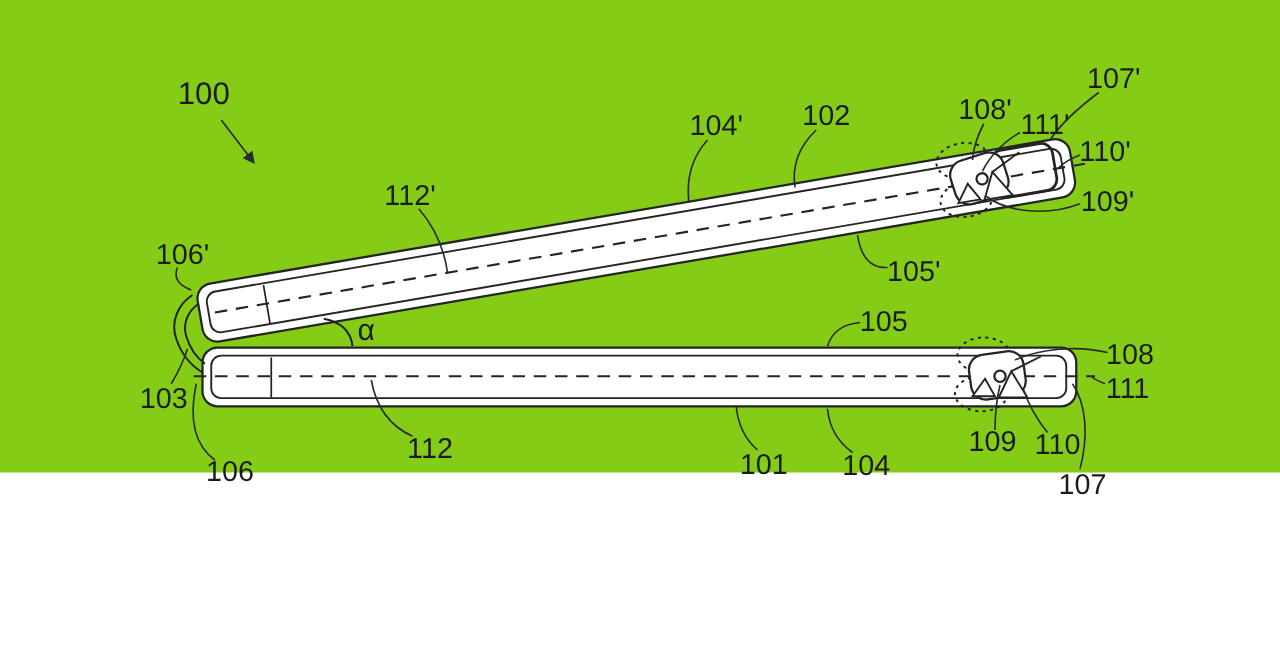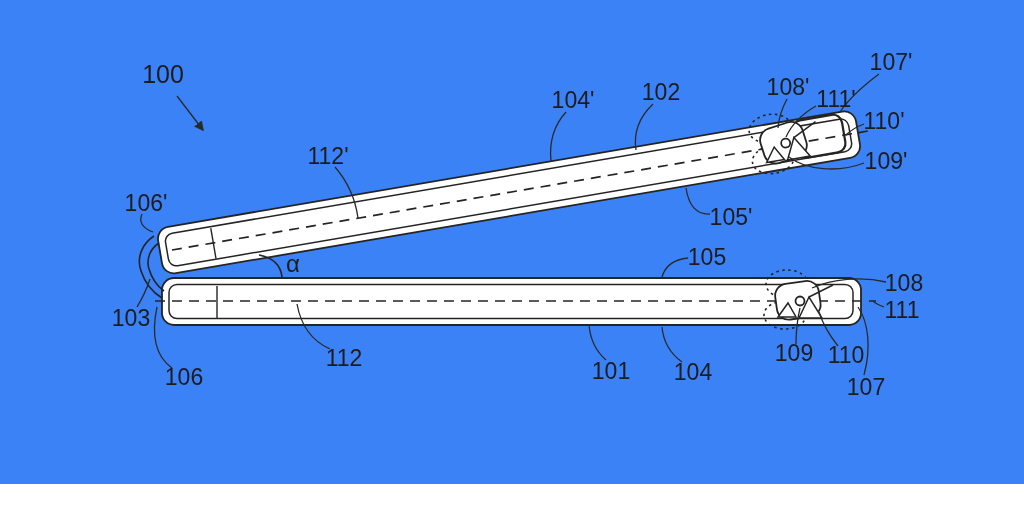--- a/index.html
+++ b/index.html
@@ -7,22 +7,22 @@
     padding: 0;
     background: #ffffff;
     width: 1024px;
     height: 522px;
     overflow: hidden;
     font-family: "Liberation Sans", sans-serif;
   }
   .stage {
     position: relative;
     width: 1024px;
-    height: 484px;
-    background: #3b82f6;
+    height: 378px;
+    background: #84cc16;
   }
   svg { display: block; }
   text.ref {
     font-family: "Liberation Sans", sans-serif;
     font-size: 23px;
     fill: #1c1c1c;
     text-anchor: middle;
   }
   text.ref.big { font-size: 25px; }
   text.ref.greek { font-size: 24px; }

